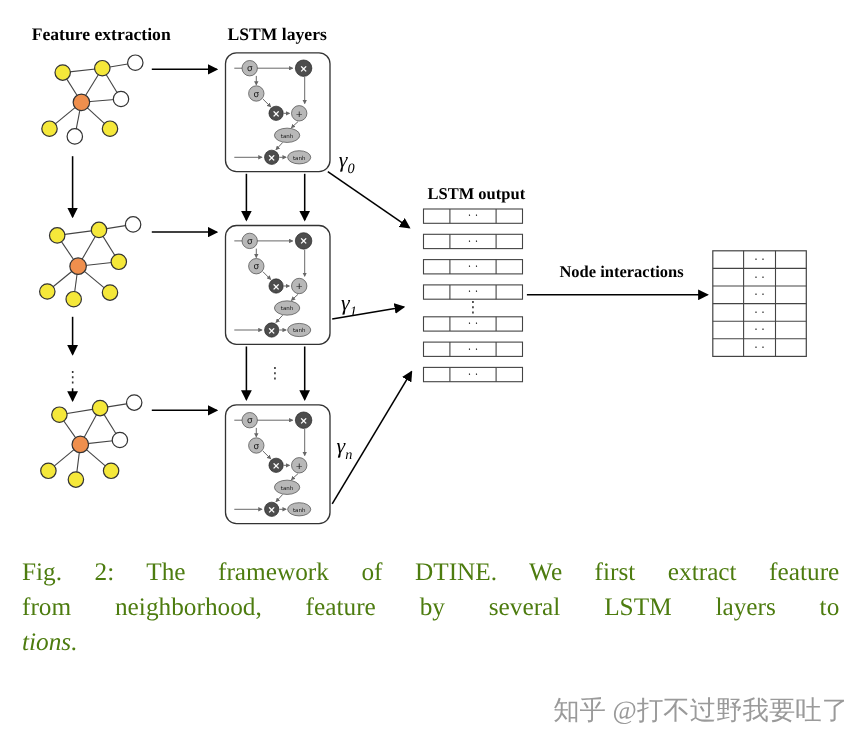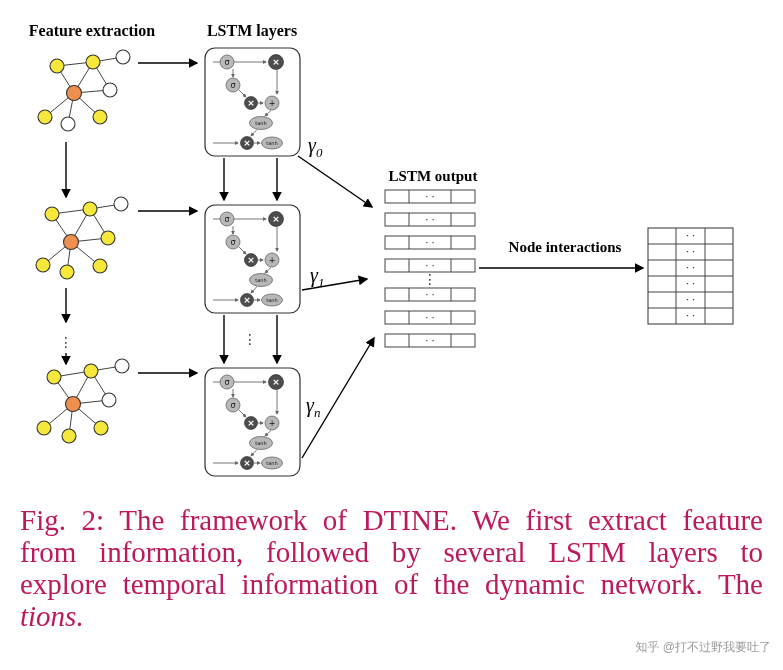--- a/index.html
+++ b/index.html
@@ -43,32 +43,32 @@
   .ocol { stroke:#444; stroke-width:1; }
   .tbl  { fill:#fff; stroke:#444; stroke-width:1.1; }
   .tline{ stroke:#444; stroke-width:1; }
   .dots-txt  { font: 10px "DejaVu Sans", sans-serif; fill:#222; text-anchor:middle; }
   .vdots-txt { font: 14px "DejaVu Sans", sans-serif; fill:#333; text-anchor:middle; }
 
   
   .caption {
     position:absolute; left:20px; top:504px; width:743px;
     font-family:"Liberation Serif", serif;
-    font-size:29px; line-height:32px; color:#be185d;
+    font-size:23px; line-height:32px; color:#4d7c0f;
   }
   .cap-line { text-align: justify; text-align-last: justify; white-space: normal; }
   .cap-line.cap-last { text-align-last: left; font-style: italic; }
 
   
   .watermark {
     position:absolute; right:6px; top:633px;
     background: rgba(255,255,255,0.92);
     color: var(--watermark_gray, #9a9a9a);
-    font-family:Liberation Sans, sans-serif;
-    font-size:12px; line-height:26px;
+    font-family:Liberation Serif, serif;
+    font-size:24px; line-height:26px;
     padding:1px 6px 1px 10px;
   }
 </style>
 </head>
 <body>
 
 <div class="page">
 
   <svg width="783" height="500" viewBox="0 0 783 500">
     <defs>
@@ -267,22 +267,21 @@
       <text class="dots-txt" x="690.5" y="255">· ·</text>
       <text class="dots-txt" x="690.5" y="271">· ·</text>
       <text class="dots-txt" x="690.5" y="287">· ·</text>
       <text class="dots-txt" x="690.5" y="303">· ·</text>
       <text class="dots-txt" x="690.5" y="319">· ·</text>
     </g>
   </svg>
 
   <div class="caption">
     <div class="cap-line">Fig. 2: The framework of DTINE. We first extract feature</div>
-    <div class="cap-line">from information, followed by several LSTM layers to</div>
-    <div class="cap-line">explore temporal information of the dynamic network. The</div>
+    <div class="cap-line">from neighborhood, feature by several LSTM layers to</div>
     <div class="cap-line cap-last">tions.</div>
   </div>
 
   <div class="watermark">
     <span>知乎 @打不过野我要吐了</span>
   </div>
 
 </div>
 
 </body></html>

